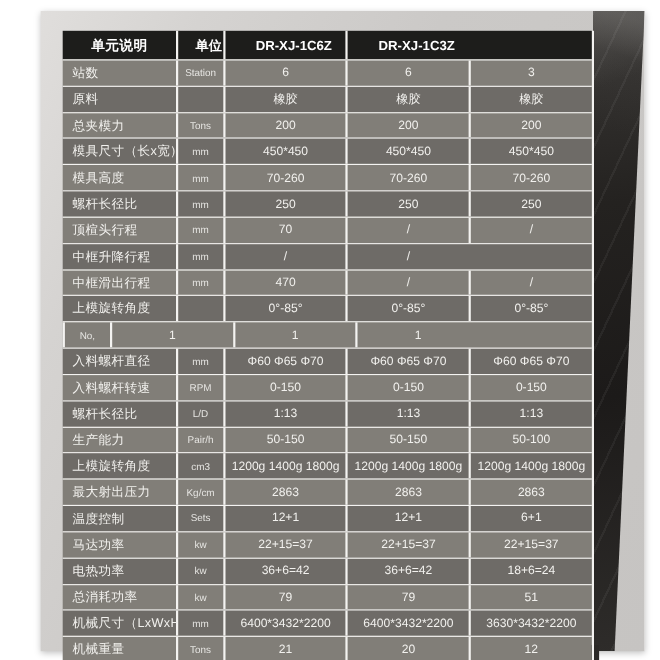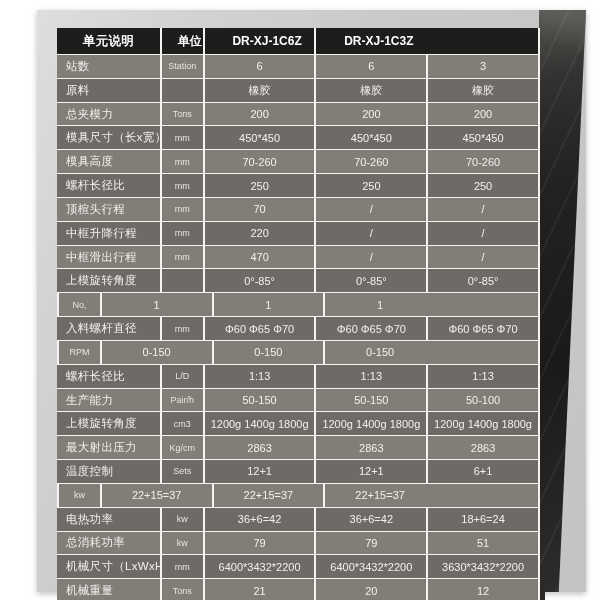--- a/index.html
+++ b/index.html
@@ -123,21 +123,20 @@
       <div class="row light">
         <div class="cell c-label">顶楦头行程</div>
         <div class="cell c-unit">mm</div>
         <div class="cell c-val">70</div>
         <div class="cell c-val">/</div>
         <div class="cell c-val">/</div>
       </div>
       <div class="row dark">
         <div class="cell c-label">中框升降行程</div>
         <div class="cell c-unit">mm</div>
-        <div class="cell c-val">220</div>
         <div class="cell c-val">/</div>
         <div class="cell c-val">/</div>
       </div>
       <div class="row light">
         <div class="cell c-label">中框滑出行程</div>
         <div class="cell c-unit">mm</div>
         <div class="cell c-val">470</div>
         <div class="cell c-val">/</div>
         <div class="cell c-val">/</div>
       </div>
@@ -155,20 +154,21 @@
         <div class="cell c-val">1</div>
       </div>
       <div class="row dark">
         <div class="cell c-label">入料螺杆直径</div>
         <div class="cell c-unit">mm</div>
         <div class="cell c-val">Φ60  Φ65  Φ70</div>
         <div class="cell c-val">Φ60  Φ65  Φ70</div>
         <div class="cell c-val">Φ60  Φ65  Φ70</div>
       </div>
       <div class="row light">
+        <div class="cell c-label">入料螺杆转速</div>
         <div class="cell c-unit">RPM</div>
         <div class="cell c-val">0-150</div>
         <div class="cell c-val">0-150</div>
         <div class="cell c-val">0-150</div>
       </div>
       <div class="row dark">
         <div class="cell c-label">螺杆长径比</div>
         <div class="cell c-unit">L/D</div>
         <div class="cell c-val">1:13</div>
         <div class="cell c-val">1:13</div>
@@ -196,20 +196,21 @@
         <div class="cell c-val">2863</div>
       </div>
       <div class="row dark">
         <div class="cell c-label">温度控制</div>
         <div class="cell c-unit">Sets</div>
         <div class="cell c-val">12+1</div>
         <div class="cell c-val">12+1</div>
         <div class="cell c-val">6+1</div>
       </div>
       <div class="row light">
+        <div class="cell c-label">马达功率</div>
         <div class="cell c-unit">kw</div>
         <div class="cell c-val">22+15=37</div>
         <div class="cell c-val">22+15=37</div>
         <div class="cell c-val">22+15=37</div>
       </div>
       <div class="row dark">
         <div class="cell c-label">电热功率</div>
         <div class="cell c-unit">kw</div>
         <div class="cell c-val">36+6=42</div>
         <div class="cell c-val">36+6=42</div>

